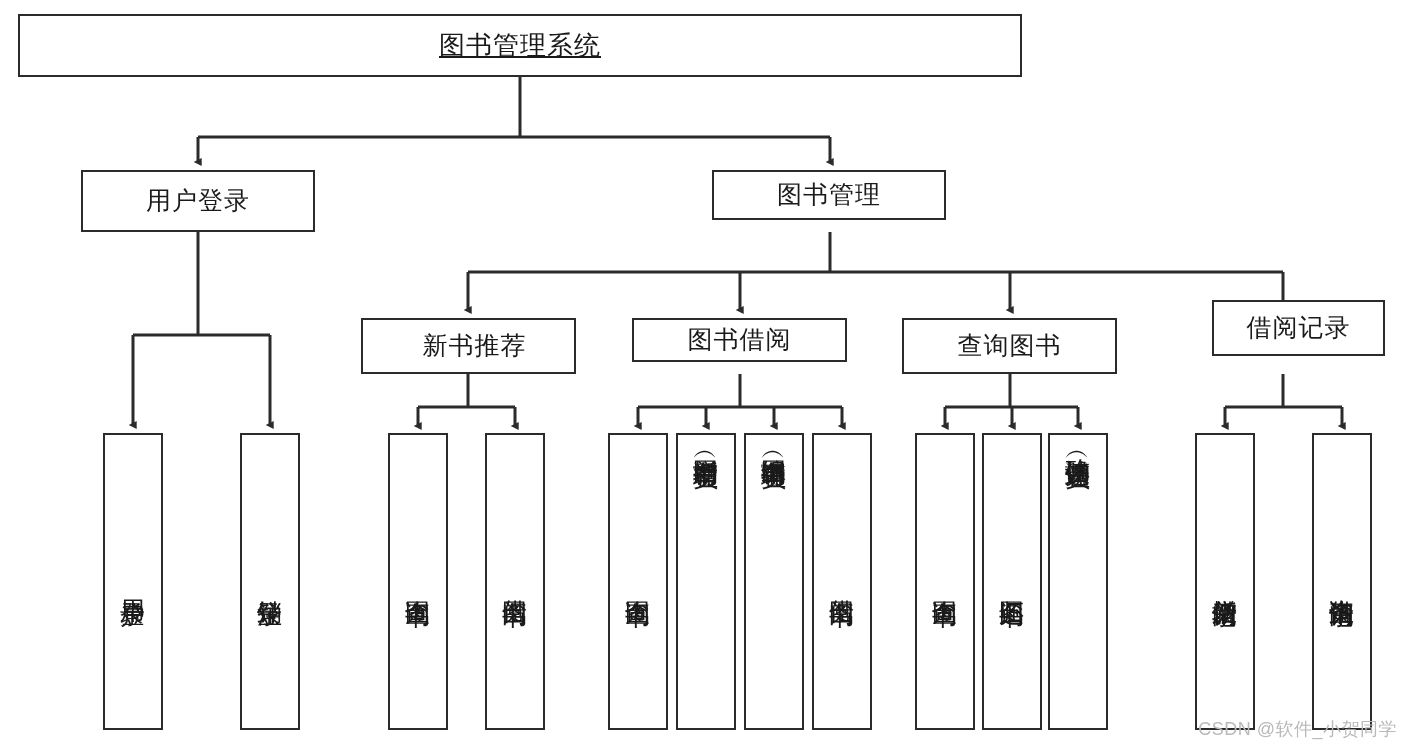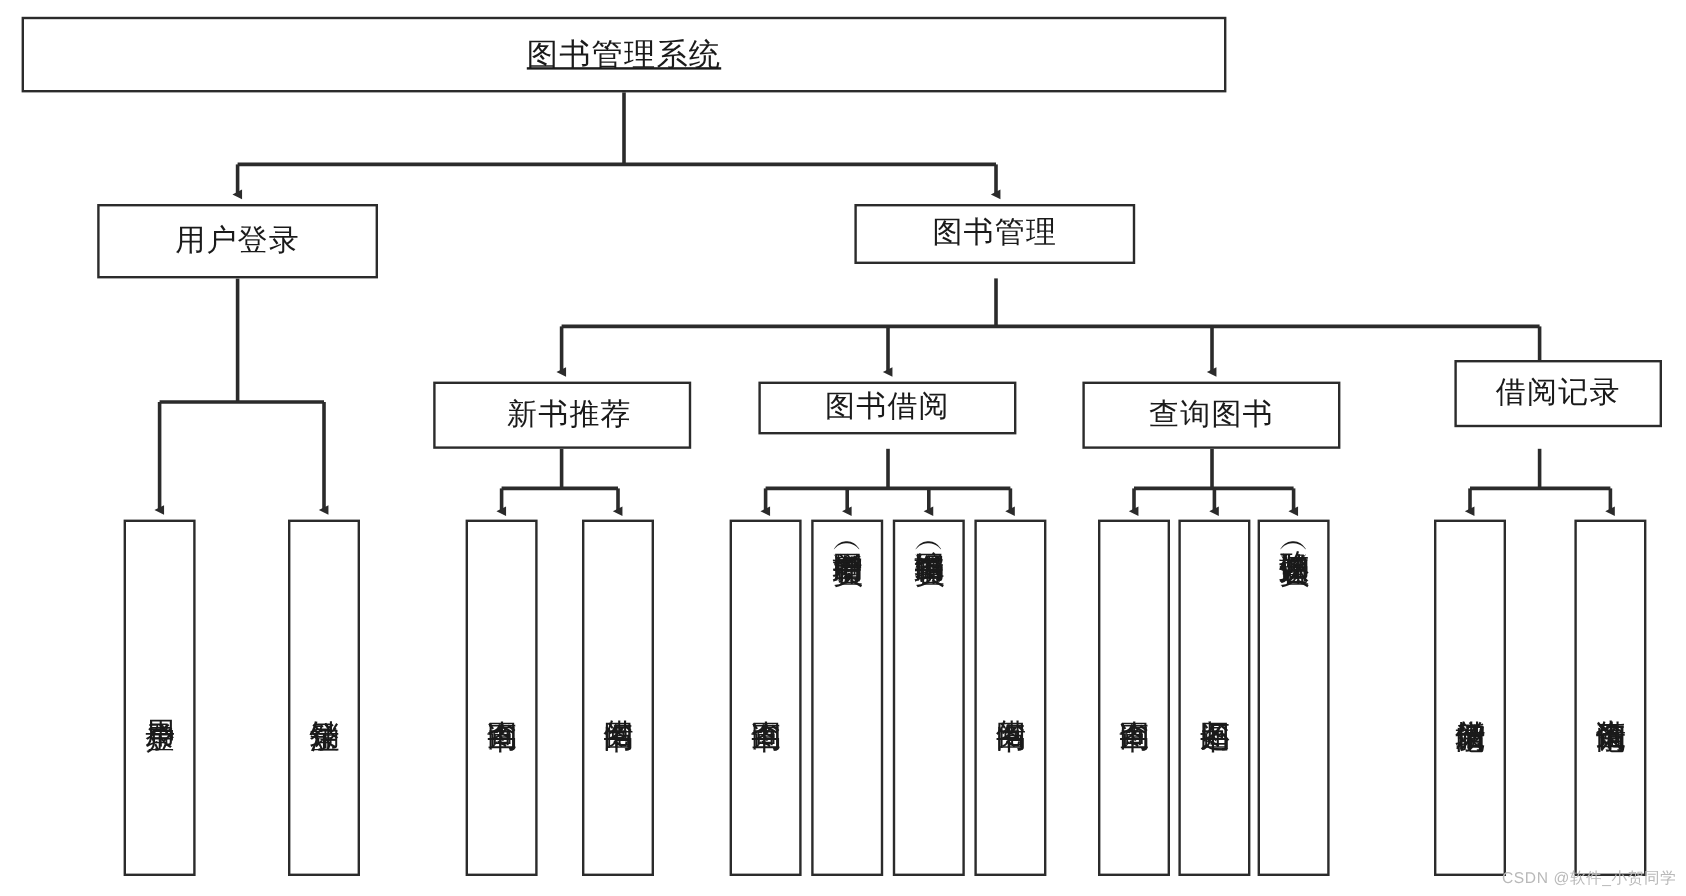--- a/index.html
+++ b/index.html
@@ -73,21 +73,21 @@
     display: flex;
     align-items: flex-start;
     justify-content: center;
     padding-top: 4px;
     box-sizing: border-box;
   }
   #watermark {
     position: absolute;
     right: 8px;
     bottom: 6px;
-    font-size: 13px;
+    font-size: 18px;
     color: #b9b9b9;
     letter-spacing: 0.5px;
     white-space: nowrap;
   }
 </style>
 </head>
 <body>
 
 <div id="diagram-root">
 

